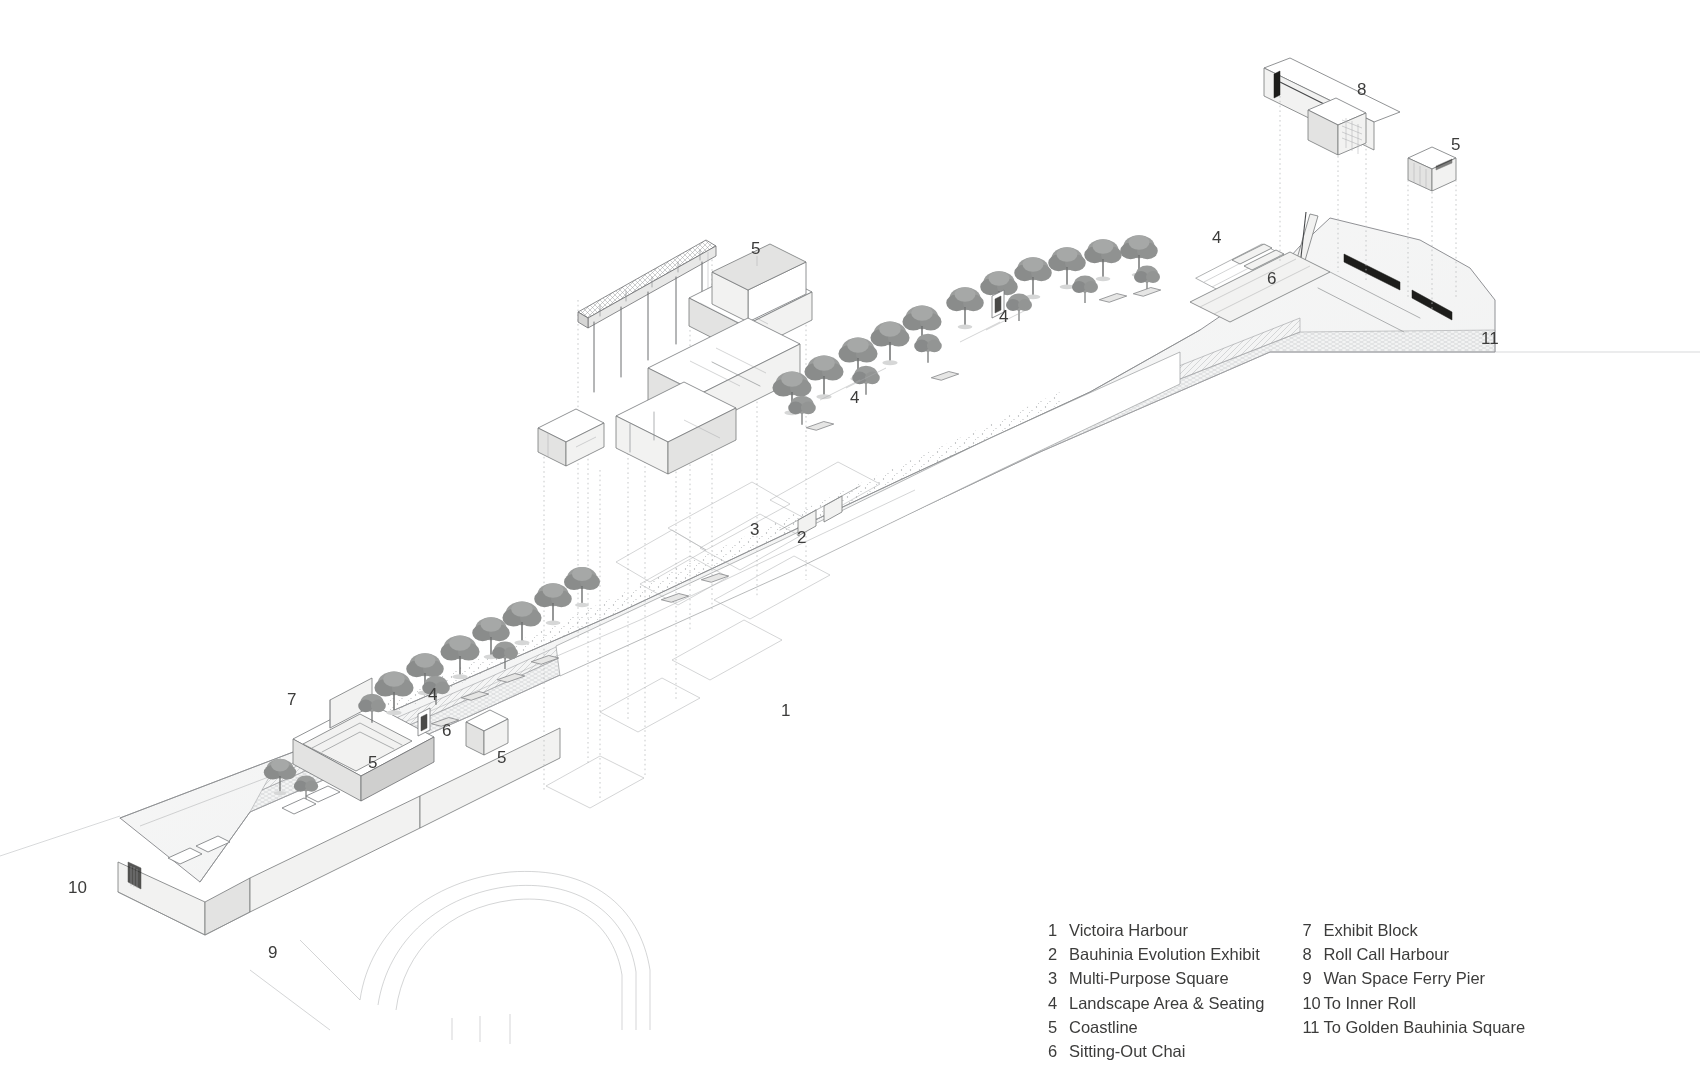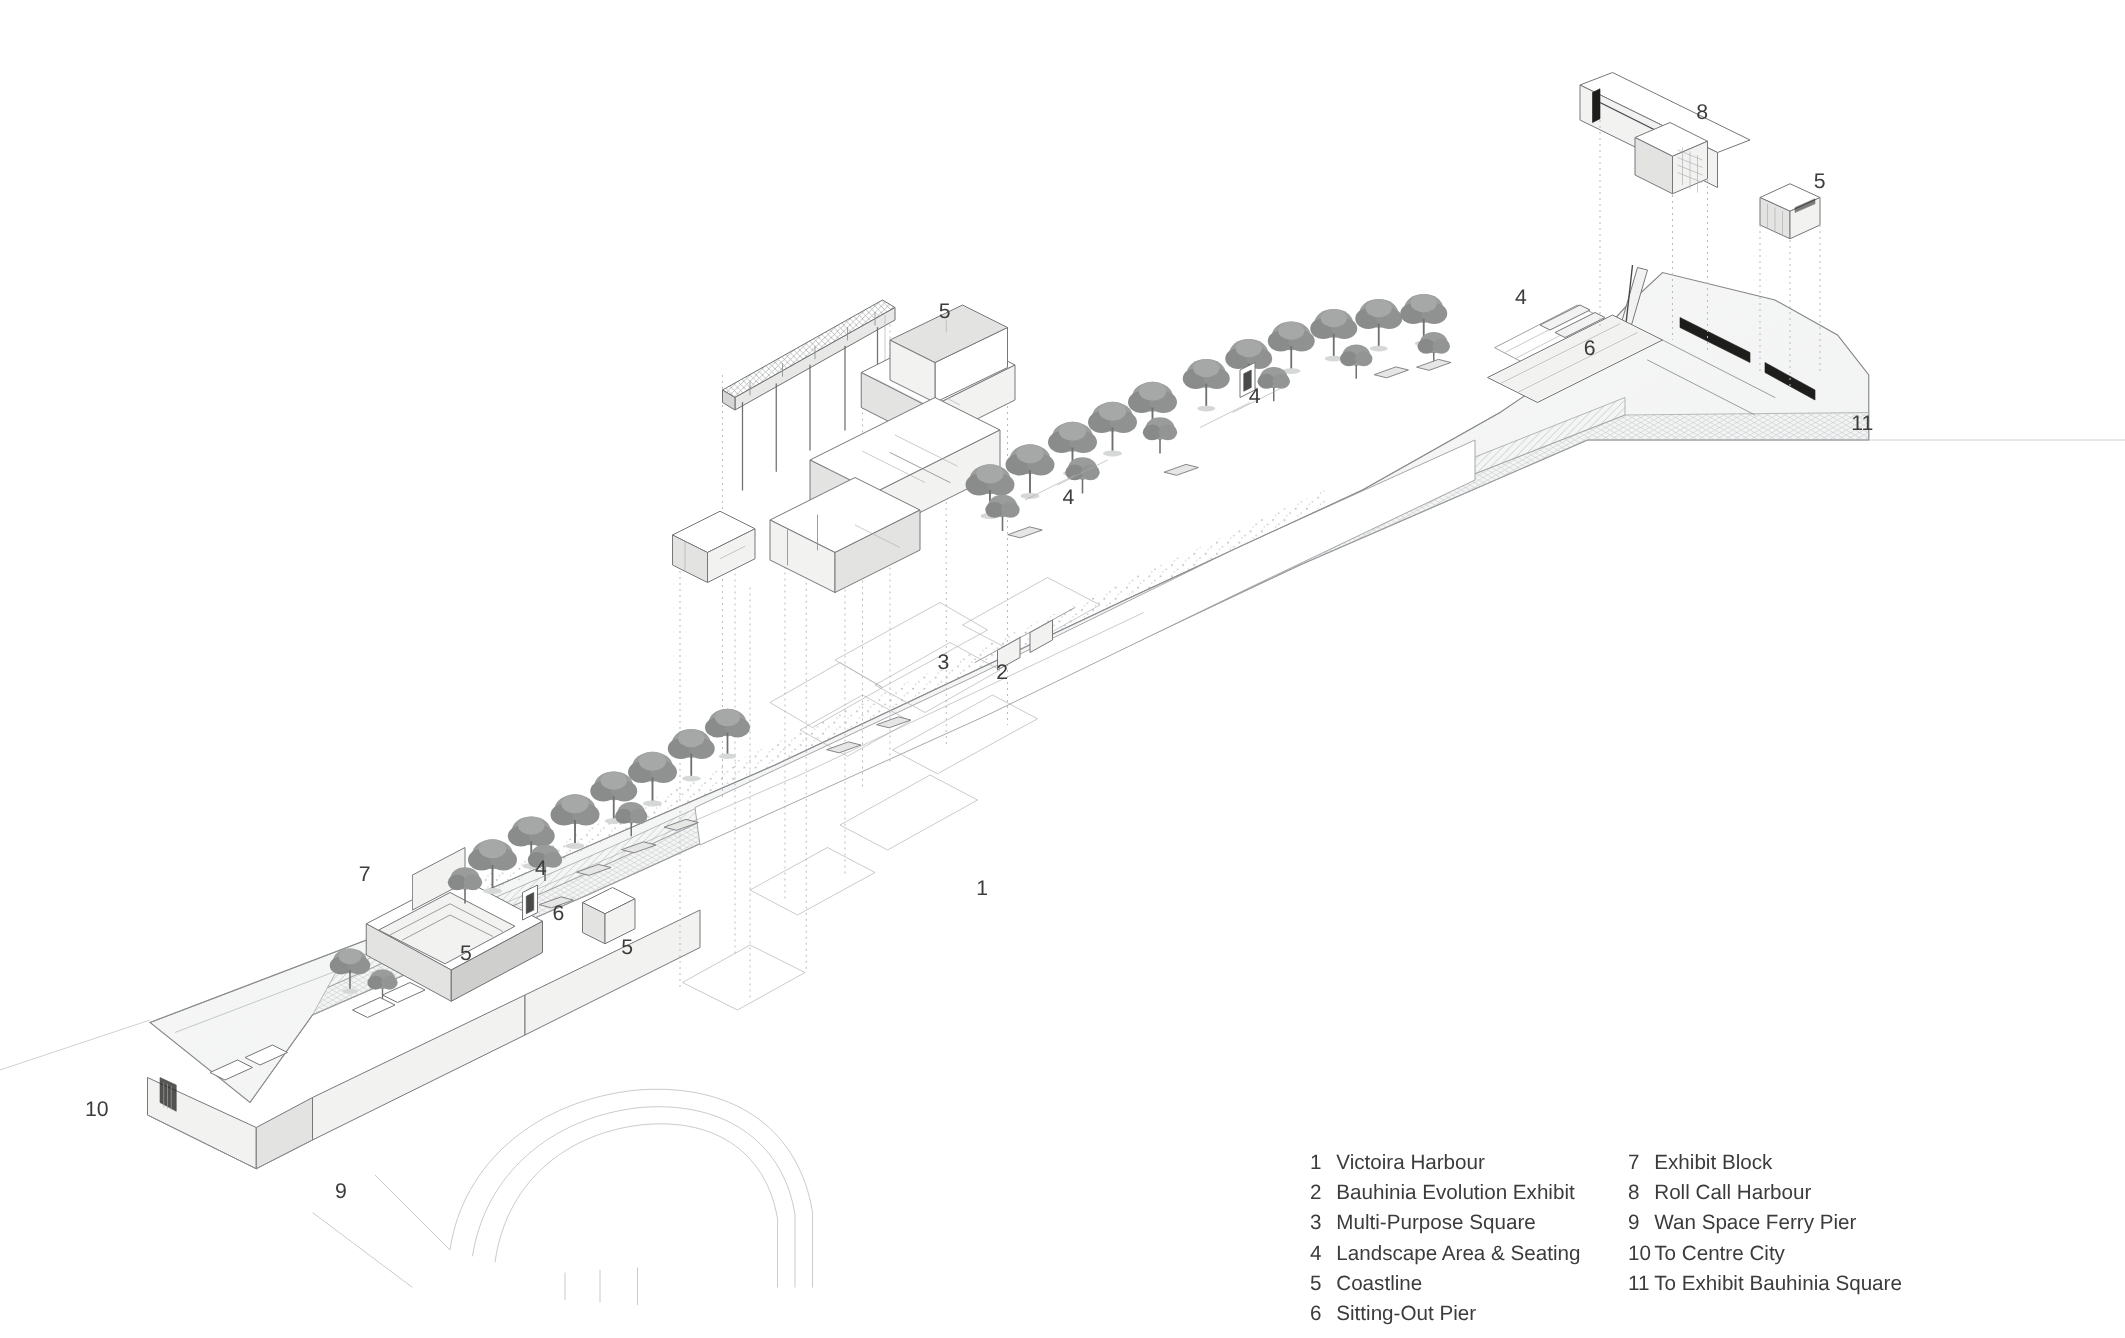--- a/index.html
+++ b/index.html
@@ -434,39 +434,39 @@
     <div class="row">
       <span class="num">4</span>
       <span class="lbl">Landscape Area &amp; Seating</span>
     </div>
     <div class="row">
       <span class="num">5</span>
       <span class="lbl">Coastline</span>
     </div>
     <div class="row">
       <span class="num">6</span>
-      <span class="lbl">Sitting-Out Pier</span>
+      <span class="lbl">Sitting-Out Chai</span>
     </div>
   </div>
 
   <div class="col">
     <div class="row">
       <span class="num">7</span>
       <span class="lbl">Exhibit Block</span>
     </div>
     <div class="row">
       <span class="num">8</span>
       <span class="lbl">Roll Call Harbour</span>
     </div>
     <div class="row">
       <span class="num">9</span>
       <span class="lbl">Wan Space Ferry Pier</span>
     </div>
     <div class="row">
       <span class="num">10</span>
-      <span class="lbl">To Centre City</span>
+      <span class="lbl">To Inner Roll</span>
     </div>
     <div class="row">
       <span class="num">11</span>
-      <span class="lbl">To Exhibit Bauhinia Square</span>
+      <span class="lbl">To Golden Bauhinia Square</span>
     </div>
   </div>
 </div>
 
 </body></html>

